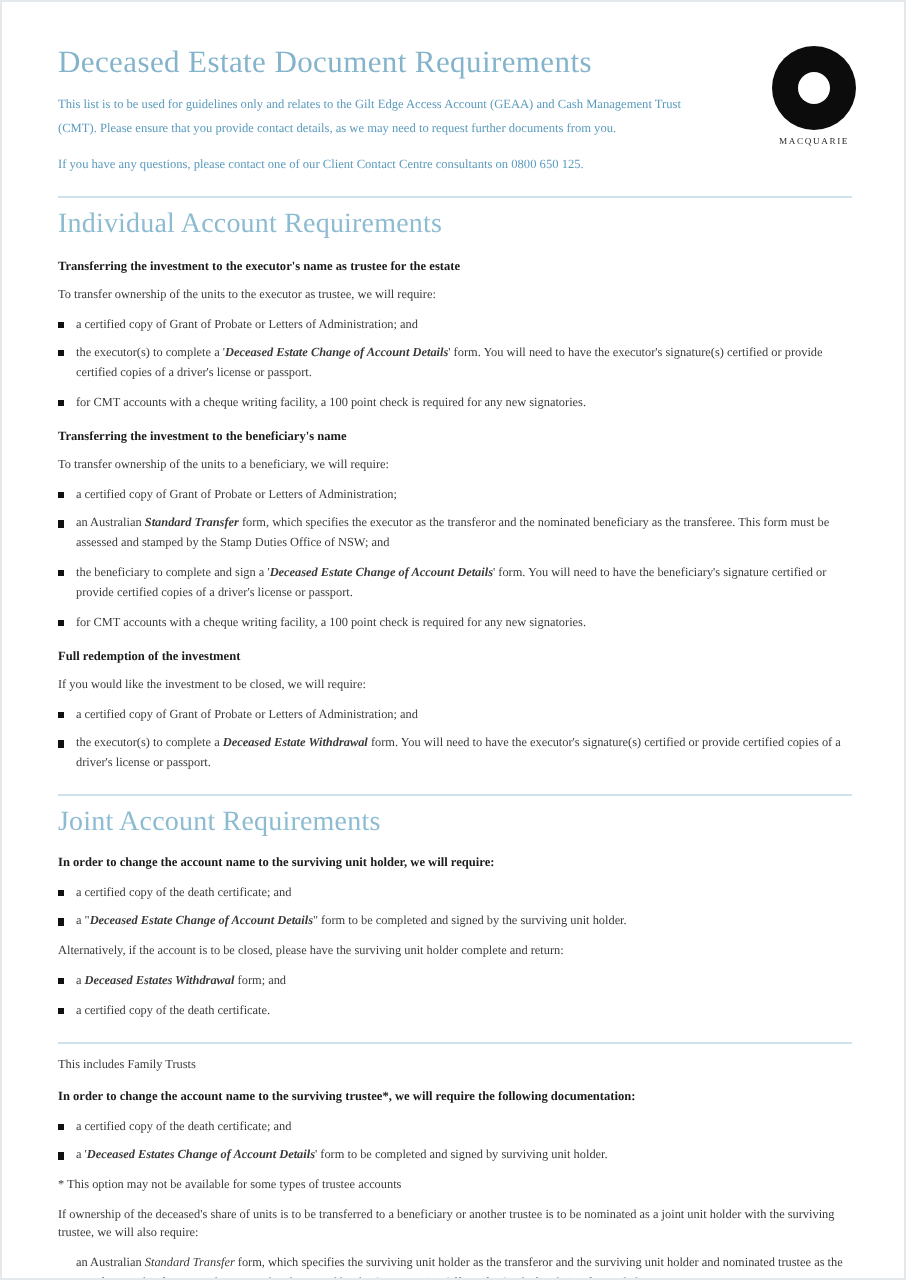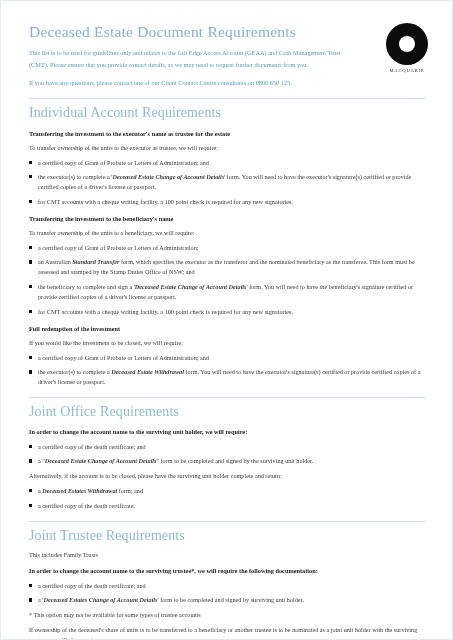--- a/index.html
+++ b/index.html
@@ -180,33 +180,32 @@
           <li><span class="bullet-sq"></span><span>the beneficiary to complete and sign a '</span><span class="em-bold-italic">Deceased Estate Change of Account Details</span><span>' form. You will need to have the beneficiary's signature certified or provide certified copies of a driver's license or passport.</span></li>
           <li><span class="bullet-sq"></span><span>for CMT accounts with a cheque writing facility, a 100 point check is required for any new signatories.</span></li>
         </ul>
         <p class="sub-heading">Full redemption of the investment</p>
         <p class="body-text">If you would like the investment to be closed, we will require:</p>
         <ul class="bullets">
           <li><span class="bullet-sq"></span><span>a certified copy of Grant of Probate or Letters of Administration; and</span></li>
           <li><span class="bullet-sq"></span><span>the executor(s) to complete a </span><span class="em-bold-italic">Deceased Estate Withdrawal</span><span> form. You will need to have the executor's signature(s) certified or provide certified copies of a driver's license or passport.</span></li>
         </ul>
         <hr class="rule">
-        <h2 class="section-heading">Joint Office Requirements</h2>
+        <h2 class="section-heading">Joint Account Requirements</h2>
         <p class="sub-heading">In order to change the account name to the surviving unit holder, we will require:</p>
         <ul class="bullets">
           <li><span class="bullet-sq"></span><span>a certified copy of the death certificate; and</span></li>
           <li><span class="bullet-sq"></span><span>a "</span><span class="em-bold-italic">Deceased Estate Change of Account Details</span><span>" form to be completed and signed by the surviving unit holder.</span></li>
         </ul>
         <p class="body-text">Alternatively, if the account is to be closed, please have the surviving unit holder complete and return:</p>
         <ul class="bullets">
           <li><span class="bullet-sq"></span><span>a </span><span class="em-bold-italic">Deceased Estates Withdrawal</span><span> form; and</span></li>
           <li><span class="bullet-sq"></span><span>a certified copy of the death certificate.</span></li>
         </ul>
         <hr class="rule">
-        <h2 class="section-heading">Joint Trustee Requirements</h2>
         <p class="body-text">This includes Family Trusts</p>
         <p class="sub-heading">In order to change the account name to the surviving trustee*, we will require the following documentation:</p>
         <ul class="bullets">
           <li><span class="bullet-sq"></span><span>a certified copy of the death certificate; and</span></li>
           <li><span class="bullet-sq"></span><span>a '</span><span class="em-bold-italic">Deceased Estates Change of Account Details</span><span>' form to be completed and signed by surviving unit holder.</span></li>
         </ul>
         <p class="body-text">* This option may not be available for some types of trustee accounts</p>
         <p class="body-text">If ownership of the deceased's share of units is to be transferred to a beneficiary or another trustee is to be nominated as a joint unit holder with the surviving trustee, we will also require:</p>
         <ul class="bullets">
           <li><span>an Australian </span><span class="em-italic">Standard Transfer</span><span> form, which specifies the surviving unit holder as the transferor and the surviving unit holder and nominated trustee as the transferees. This form must be assessed and stamped by the Stamp Duties Office of NSW before being forwarded to us.</span></li>

